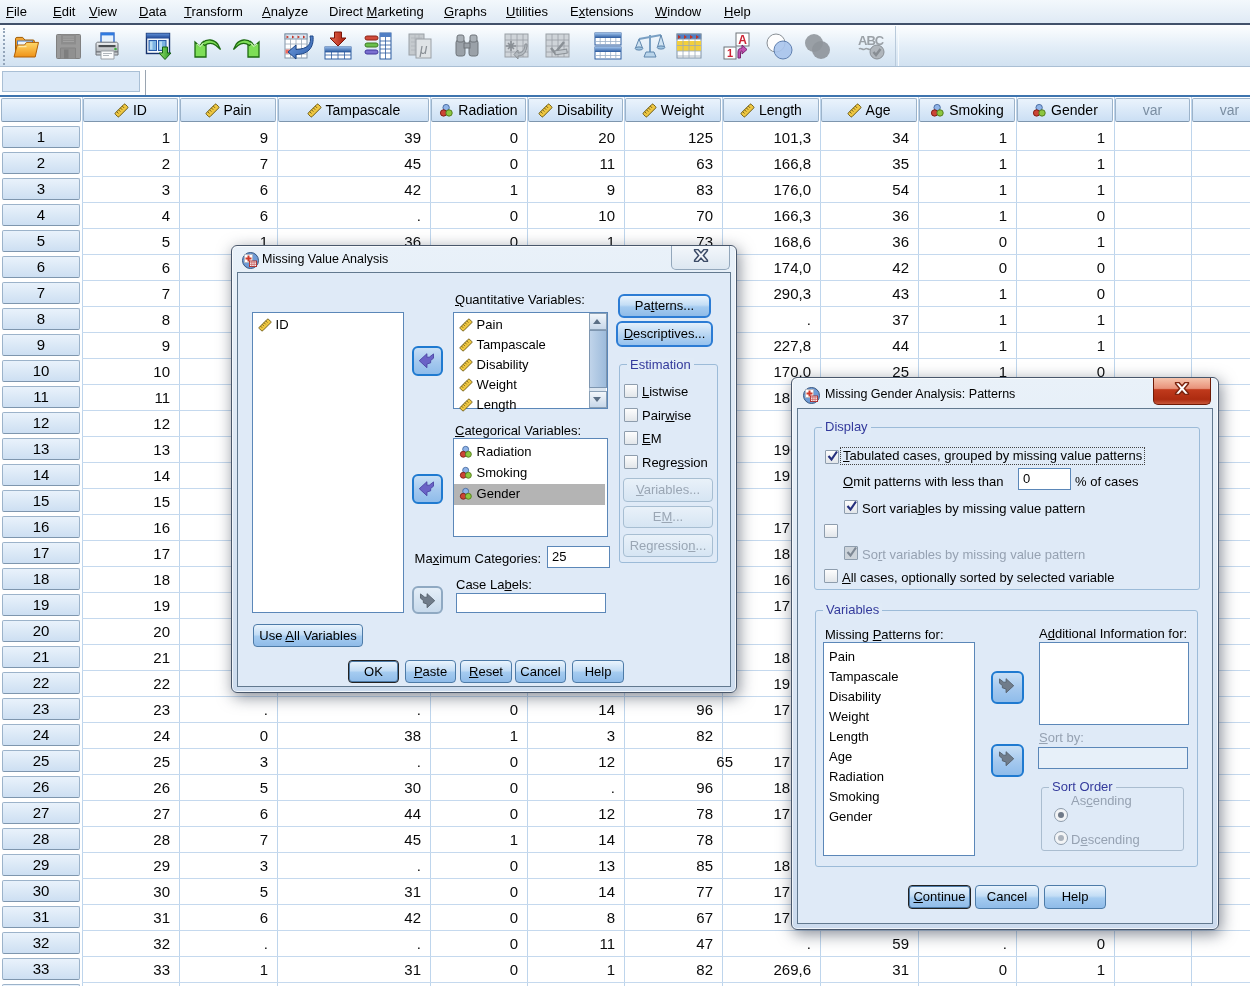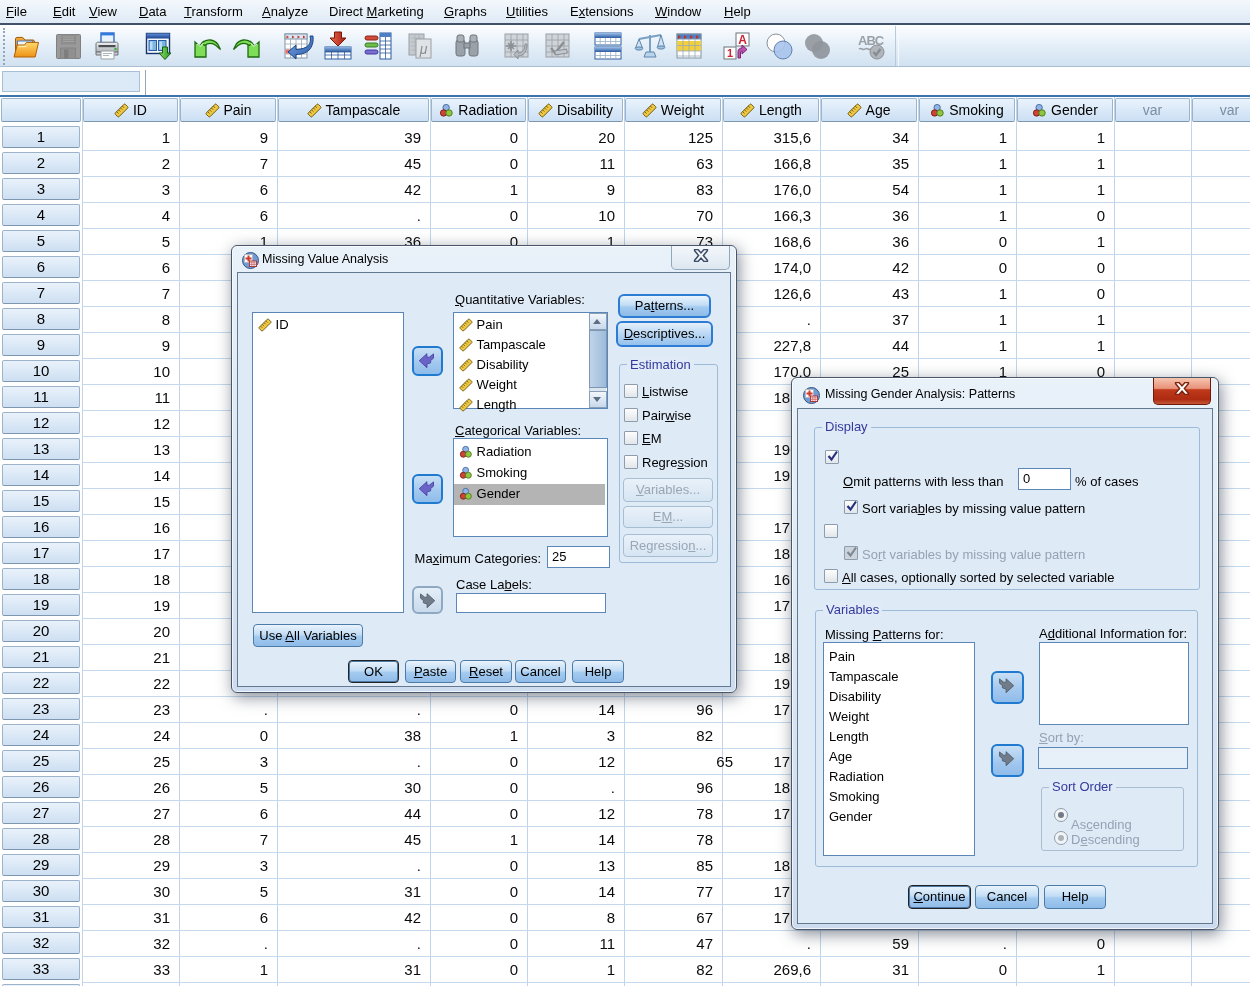--- a/index.html
+++ b/index.html
@@ -339,21 +339,21 @@
       </svg> Gender</div>
 <div class="hdr" style="left:1115px;top:98px;width:73px;color:#7b8ea2">var</div>
 <div class="hdr" style="left:1192px;top:98px;width:73px;color:#7b8ea2">var</div>
 <div class="rh" style="top:126px;background:linear-gradient(#e9f2fb,#cddff2)">1</div>
 <div class="v" style="left:82px;top:125px;width:88px">1</div>
 <div class="v" style="left:179px;top:125px;width:89px">9</div>
 <div class="v" style="left:277px;top:125px;width:144px">39</div>
 <div class="v" style="left:430px;top:125px;width:88px">0</div>
 <div class="v" style="left:527px;top:125px;width:88px">20</div>
 <div class="v" style="left:624px;top:125px;width:89px">125</div>
-<div class="v" style="left:722px;top:125px;width:89px">315,6</div>
+<div class="v" style="left:722px;top:125px;width:89px">101,3</div>
 <div class="v" style="left:820px;top:125px;width:89px">34</div>
 <div class="v" style="left:918px;top:125px;width:89px">1</div>
 <div class="v" style="left:1016px;top:125px;width:89px">1</div>
 <div class="rh" style="top:152px;background:linear-gradient(#e9f2fb,#cddff2)">2</div>
 <div class="v" style="left:82px;top:151px;width:88px">2</div>
 <div class="v" style="left:179px;top:151px;width:89px">7</div>
 <div class="v" style="left:277px;top:151px;width:144px">45</div>
 <div class="v" style="left:430px;top:151px;width:88px">0</div>
 <div class="v" style="left:527px;top:151px;width:88px">11</div>
 <div class="v" style="left:624px;top:151px;width:89px">63</div>
@@ -405,21 +405,21 @@
 <div class="v" style="left:820px;top:255px;width:89px">42</div>
 <div class="v" style="left:918px;top:255px;width:89px">0</div>
 <div class="v" style="left:1016px;top:255px;width:89px">0</div>
 <div class="rh" style="top:282px;background:linear-gradient(#e9f2fb,#cddff2)">7</div>
 <div class="v" style="left:82px;top:281px;width:88px">7</div>
 <div class="v" style="left:179px;top:281px;width:89px">4</div>
 <div class="v" style="left:277px;top:281px;width:144px">41</div>
 <div class="v" style="left:430px;top:281px;width:88px">1</div>
 <div class="v" style="left:527px;top:281px;width:88px">7</div>
 <div class="v" style="left:624px;top:281px;width:89px">76</div>
-<div class="v" style="left:722px;top:281px;width:89px">126,6</div>
+<div class="v" style="left:722px;top:281px;width:89px">290,3</div>
 <div class="v" style="left:820px;top:281px;width:89px">43</div>
 <div class="v" style="left:918px;top:281px;width:89px">1</div>
 <div class="v" style="left:1016px;top:281px;width:89px">0</div>
 <div class="rh" style="top:308px;background:linear-gradient(#e9f2fb,#cddff2)">8</div>
 <div class="v" style="left:82px;top:307px;width:88px">8</div>
 <div class="v" style="left:179px;top:307px;width:89px">5</div>
 <div class="v" style="left:277px;top:307px;width:144px">37</div>
 <div class="v" style="left:430px;top:307px;width:88px">0</div>
 <div class="v" style="left:527px;top:307px;width:88px">8</div>
 <div class="v" style="left:624px;top:307px;width:89px">69</div>
@@ -848,20 +848,21 @@
           <path d="M2.6 0.5h3.4l3 3.4 3-3.4h3.4v1.2l-4 4.8 4 4.8v1.2h-3.4l-3-3.4-3 3.4H2.6v-1.2l4-4.8-4-4.8z" fill="#fff" stroke="#7e2510" stroke-width="1.5"></path>
         </svg></div>
 <div class="dcont" style="top:30px">
 <div class="gb" style="left:16px;top:18px;width:384px;height:161px"></div>
 <div class="gbl" style="left:24px;top:11px">Display</div>
 <div class="cb" style="left:27px;top:41px">
           <svg width="13" height="13" viewBox="0 0 13 13" style="position:absolute;left:0;top:-1px">
             <path d="M2.5 6l3 3.5L11 1.5" stroke="#26307e" stroke-width="2.2" fill="none"></path>
           </svg>
         </div>
+<div class="ab" style="left:42px;top:38px;height:16px;border:1px dotted #444;font-size:13px;line-height:16px;padding:0 2px;white-space:nowrap"><u>T</u>abulated cases, grouped by missing value patterns</div>
 <div class="lab" style="left:45px;top:65px"><u>O</u>mit patterns with less than</div>
 <div class="fld" style="left:220px;top:59px;width:47px;height:20px;line-height:20px;padding-left:4px">0</div>
 <div class="lab" style="left:277px;top:65px">% of cases</div>
 <div class="cb" style="left:46px;top:91px">
           <svg width="13" height="13" viewBox="0 0 13 13" style="position:absolute;left:0;top:-1px">
             <path d="M2.5 6l3 3.5L11 1.5" stroke="#26307e" stroke-width="2.2" fill="none"></path>
           </svg>
         </div>
 <div class="lab" style="left:64px;top:92px">Sort varia<u>b</u>les by missing value pattern</div>
 <div class="cb" style="left:26px;top:115px"></div>
@@ -902,21 +903,21 @@
             <g transform="scale(-1,1) translate(-16,0)">
               <path d="M1.2 8.2 L8.4 1.6 L8.4 4.9 L10.6 4.9 L14.6 1.8 L14.6 5.8 L11.9 8.0 L11.9 10.2 L8.4 11.3 L8.4 14.8 Z" fill="#707c8a" stroke="#525c68" stroke-width="0.8"></path>
             </g>
           </svg>
         </div>
 <div class="gb" style="left:243px;top:378px;width:141px;height:62px;border-color:#aabdd0"></div>
 <div class="gbl" style="left:251px;top:371px">Sort Order</div>
 <div class="ab" style="left:256px;top:399px;width:12px;height:12px;border:1px solid #8e9dad;border-radius:50%;background:#f2f4f6">
           <div class="ab" style="left:3px;top:3px;width:6px;height:6px;border-radius:50%;background:#707a88"></div>
         </div>
-<div class="glab" style="left:273px;top:408px">As<u>c</u>ending</div>
+<div class="glab" style="left:273px;top:384px">As<u>c</u>ending</div>
 <div class="ab" style="left:256px;top:422px;width:12px;height:12px;border:1px solid #8e9dad;border-radius:50%;background:#f2f4f6">
           <div class="ab" style="left:3px;top:3px;width:6px;height:6px;border-radius:50%;background:#aab2bc"></div>
         </div>
 <div class="glab" style="left:273px;top:423px">D<u>e</u>scending</div>
 <div class="btn" style="left:110px;top:476px;width:61px;height:22px;line-height:22px;border:1px solid #222;box-shadow:0 0 0 1px #4d7ba8 inset"><u>C</u>ontinue</div>
 <div class="btn" style="left:177px;top:476px;width:62px;height:22px;line-height:22px">Cancel</div>
 <div class="btn" style="left:246px;top:476px;width:60px;height:22px;line-height:22px">Help</div>
 </div>
     </div>
 </div>

